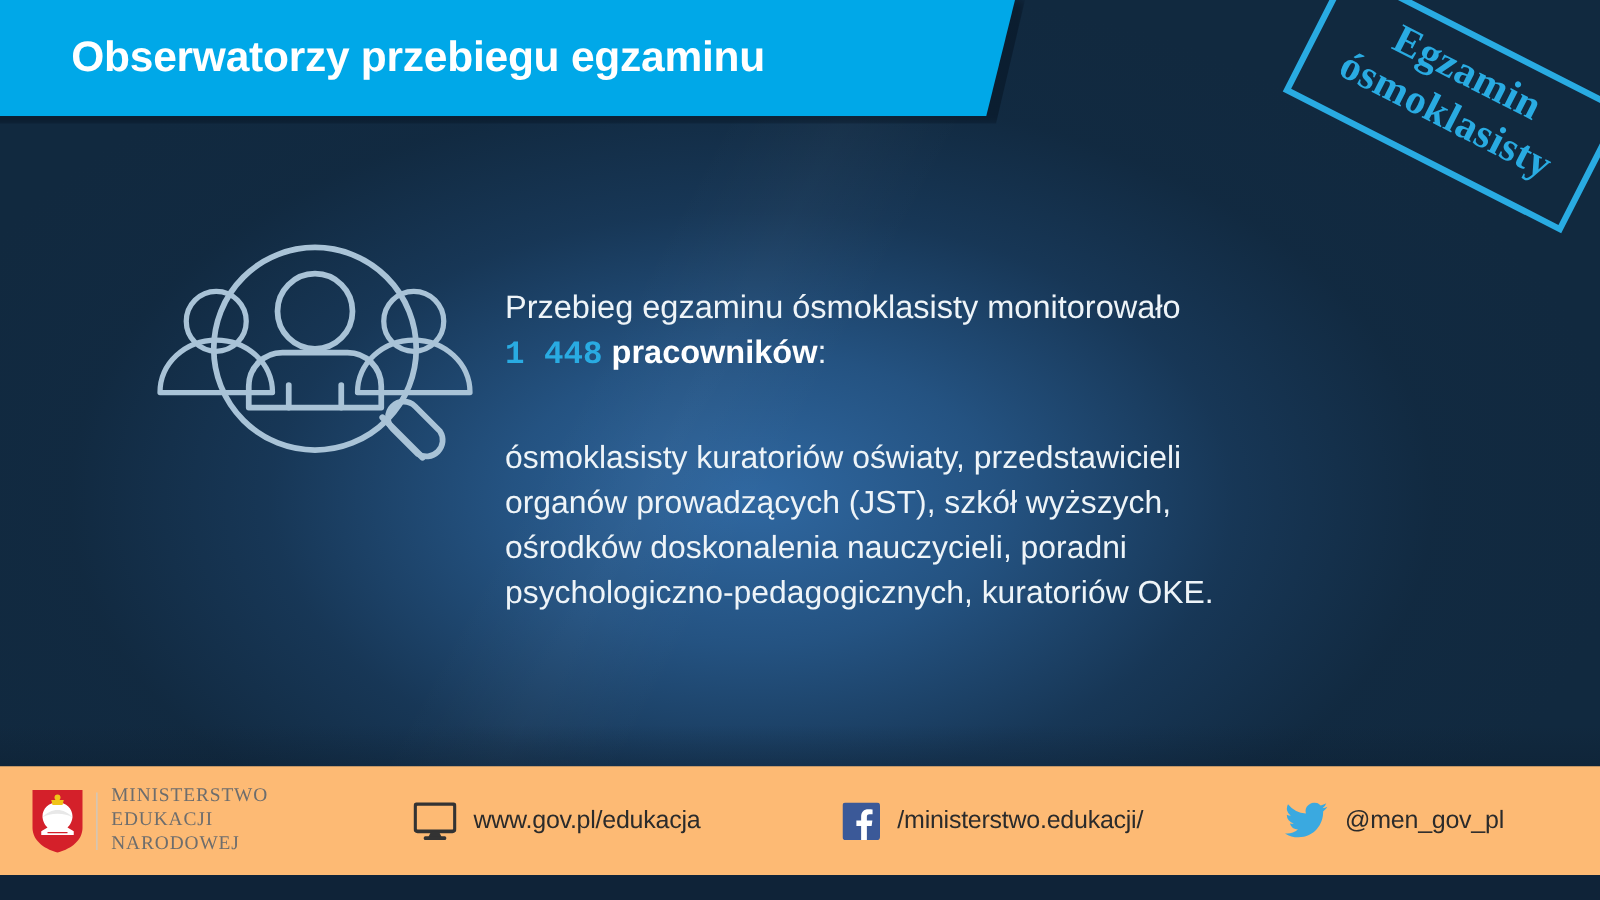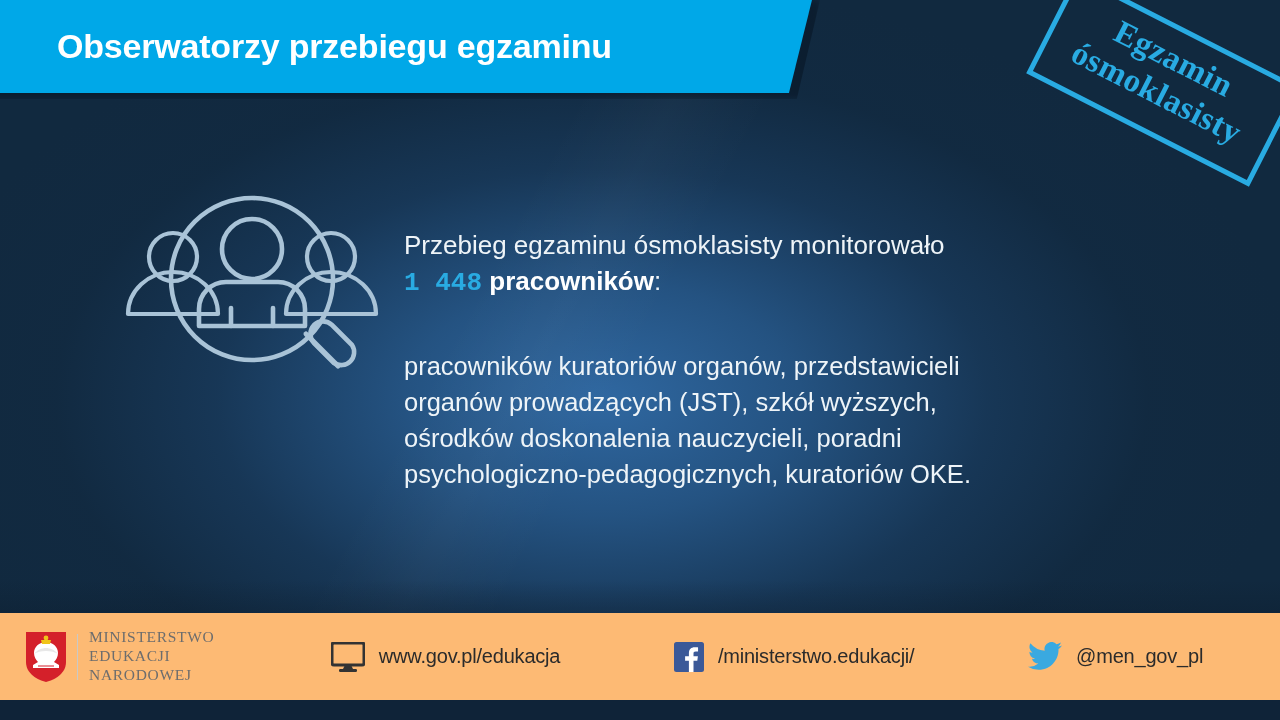--- a/index.html
+++ b/index.html
@@ -262,21 +262,21 @@
     </g>
   </svg>
 
   <div class="content">
     <p class="lead">
       <span>Przebieg egzaminu ósmoklasisty monitorowało</span><br>
       <span class="count">1 448</span>
       <span class="strong">pracowników</span><span class="colon">:</span>
     </p>
     <p class="paragraph">
-      <span>pracowników kuratoriów organów, przedstawicieli</span>
+      <span>ósmoklasisty kuratoriów oświaty, przedstawicieli</span>
       <span>organów prowadzących (JST), szkół wyższych,</span>
       <span>ośrodków doskonalenia nauczycieli, poradni</span>
       <span>psychologiczno-pedagogicznych, kuratoriów OKE.</span>
     </p>
   </div>
 
   <div class="footer">
 
     <div class="footer-logo">
       <svg class="crest" viewBox="0 0 44 54" aria-hidden="true">

